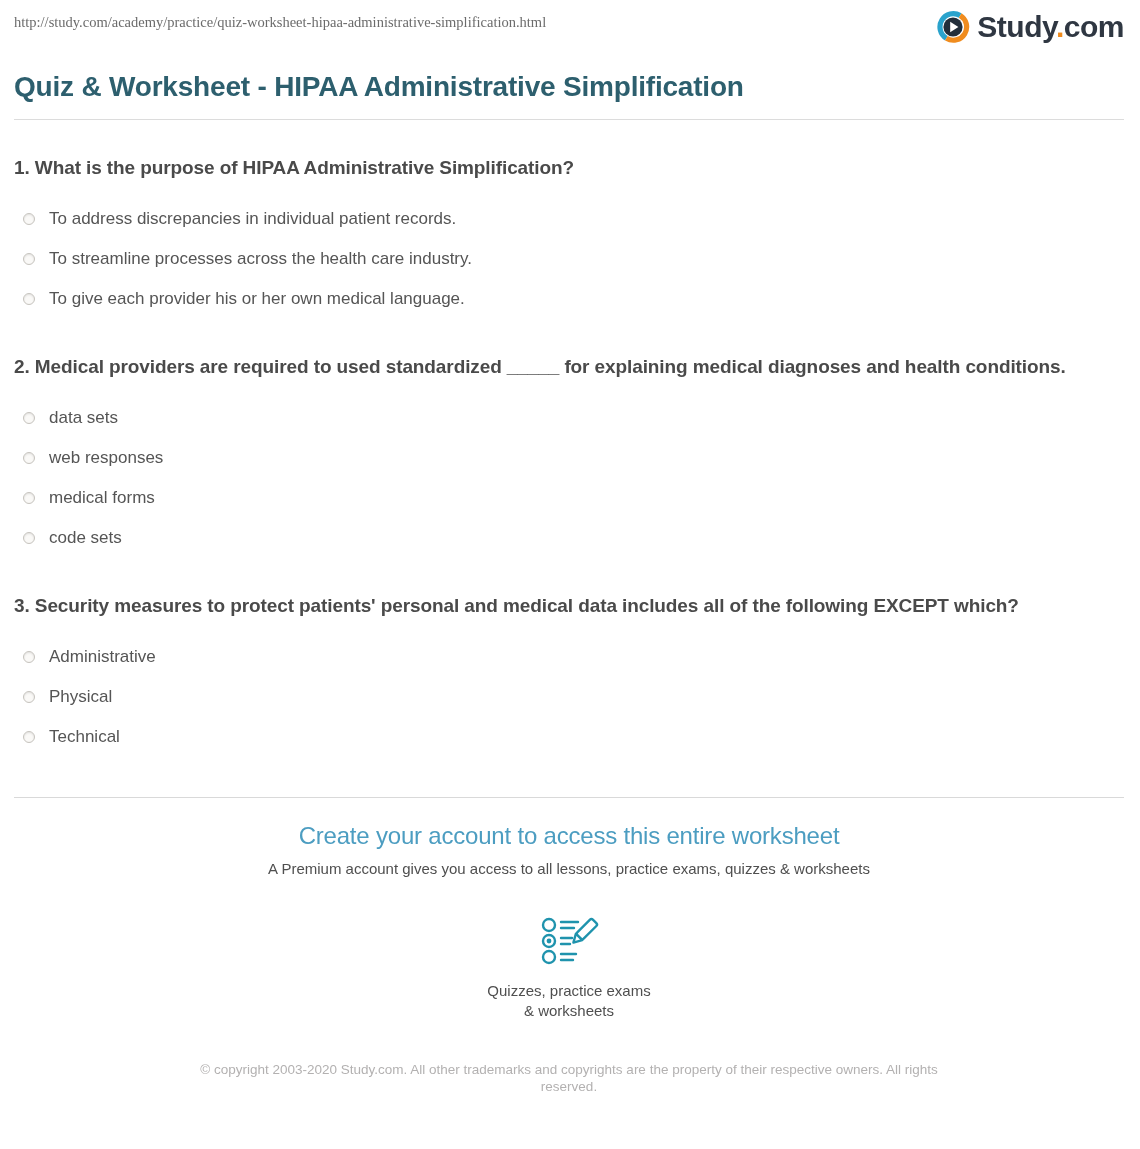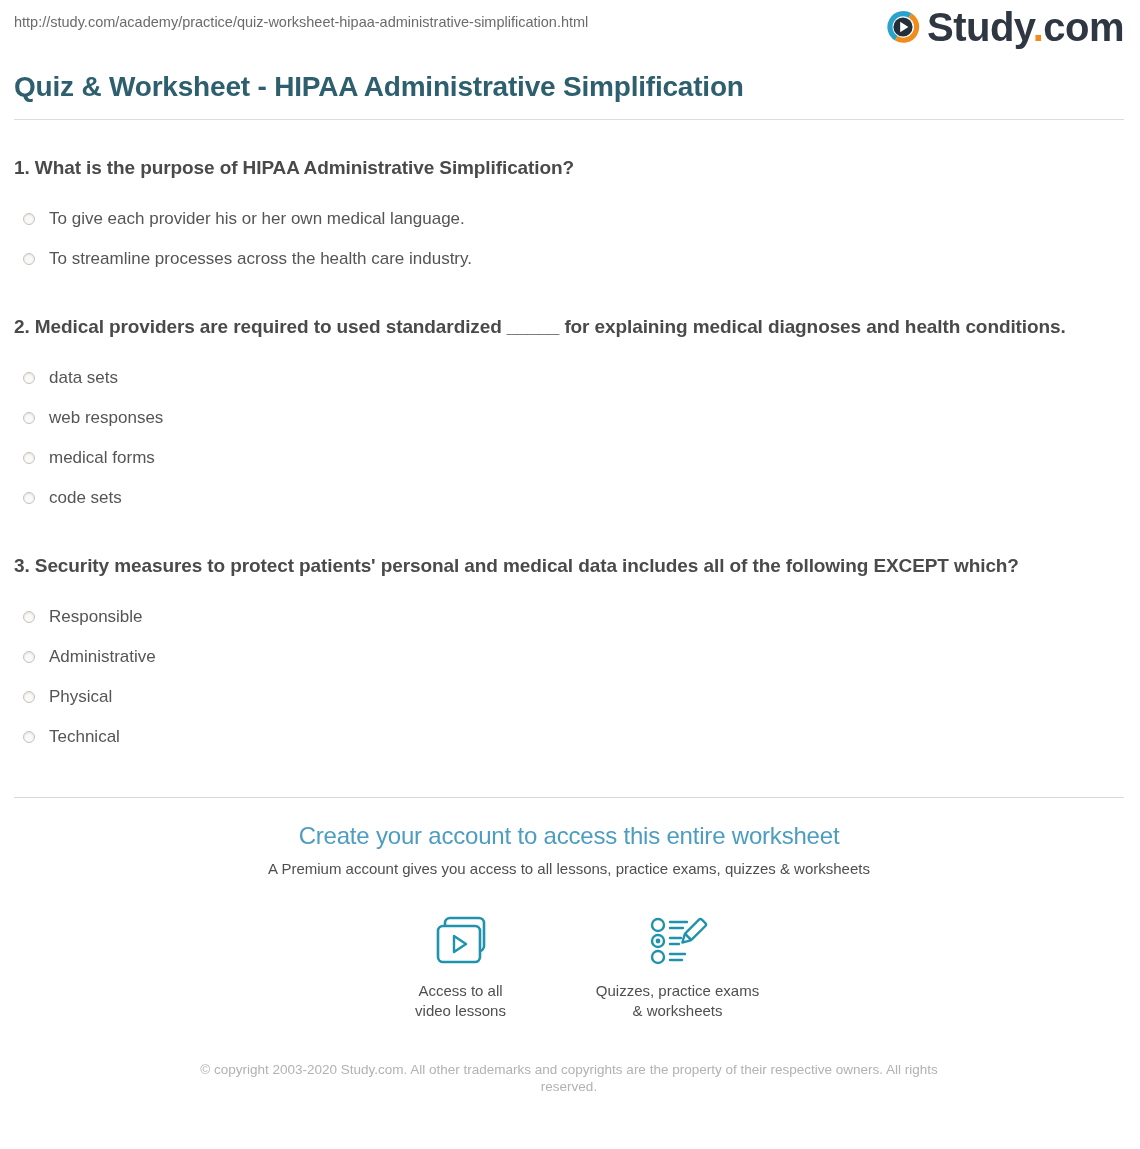--- a/index.html
+++ b/index.html
@@ -6,23 +6,23 @@
   html,body { background:#ffffff; }
   body {
     width:1140px; height:1149px;
     font-family:"Liberation Sans","DejaVu Sans",sans-serif;
     color:#555; overflow:hidden;
   }
   .header {
     display:flex; justify-content:space-between; align-items:flex-start;
     padding:10px 16px 0 14px;
   }
-  .url { color:#6b6b6b; font-size:14.5px; padding-top:4px; }
+  .url { color:#6b6b6b; font-size:14.5px; padding-top:4px;font-family:Liberation Serif, serif; }
   .logo { display:flex; align-items:center; gap:7px; }
-  .logo-text { font-size:40px; font-weight:bold; color:#2f3742; letter-spacing:-0.5px; line-height:34px; }
+  .logo-text { font-size:30px; font-weight:bold; color:#2f3742; letter-spacing:-0.5px; line-height:34px; }
   .logo-dot { color:#f08c1e; }
   .content { padding:0 16px 0 14px; }
   h1.page-title {
     margin-top:27px; font-size:28px; font-weight:bold; color:#2d5f6e;
     letter-spacing:-0.2px;
   }
   .title-divider { border:none; border-top:1px solid #dcdcdc; margin-top:16px; }
   .question { margin-top:34px; }
   .question-text {
     font-size:19px; font-weight:bold; color:#4a4a4a; line-height:28px;
@@ -77,25 +77,29 @@
 
 <div class="content">
   <h1 class="page-title">Quiz &amp; Worksheet - HIPAA Administrative Simplification</h1>
   <hr class="title-divider">
 
   <div class="question">
     <div class="question-text">1. What is the purpose of HIPAA Administrative Simplification?</div>
     <div class="options">
       <div class="option-row">
         <span class="radio"></span>
-        <span class="option-label">To give each provider his or her own medical language.</span>
+        <span class="option-label">To address discrepancies in individual patient records.</span>
       </div>
       <div class="option-row">
         <span class="radio"></span>
         <span class="option-label">To streamline processes across the health care industry.</span>
+      </div>
+      <div class="option-row">
+        <span class="radio"></span>
+        <span class="option-label">To give each provider his or her own medical language.</span>
       </div>
     </div>
   </div>
 
   <div class="question q-gap">
     <div class="question-text">2. Medical providers are required to used standardized _____ for explaining medical diagnoses and health conditions.</div>
     <div class="options">
       <div class="option-row">
         <span class="radio"></span>
         <span class="option-label">data sets</span>
@@ -113,57 +117,40 @@
         <span class="option-label">code sets</span>
       </div>
     </div>
   </div>
 
   <div class="question q-gap">
     <div class="question-text">3. Security measures to protect patients' personal and medical data includes all of the following EXCEPT which?</div>
     <div class="options">
       <div class="option-row">
         <span class="radio"></span>
-        <span class="option-label">Responsible</span>
-      </div>
-      <div class="option-row">
-        <span class="radio"></span>
         <span class="option-label">Administrative</span>
       </div>
       <div class="option-row">
         <span class="radio"></span>
         <span class="option-label">Physical</span>
       </div>
       <div class="option-row">
         <span class="radio"></span>
         <span class="option-label">Technical</span>
       </div>
     </div>
   </div>
 
   <hr class="section-divider">
 
   <div class="account">
     <div class="account-heading">Create your account to access this entire worksheet</div>
     <div class="account-sub">A Premium account gives you access to all lessons, practice exams, quizzes &amp; worksheets</div>
 
     <div class="benefits">
-      <div class="benefit">
-        <div class="benefit-icon">
-          <svg width="58" height="52" viewBox="0 0 58 52">
-            <rect x="13" y="3" width="39" height="33" rx="5" fill="none" stroke="#1f93ad" stroke-width="2.6"></rect>
-            <rect x="6" y="11" width="42" height="36" rx="5" fill="#ffffff" stroke="#1f93ad" stroke-width="2.6"></rect>
-            <path d="M 22 21 L 34 29 L 22 37 Z" fill="none" stroke="#1f93ad" stroke-width="2.4" stroke-linejoin="round"></path>
-          </svg>
-        </div>
-        <div class="benefit-label">
-          <span style="display:block">Access to all</span>
-          <span style="display:block">video lessons</span>
-        </div>
-      </div>
 
       <div class="benefit">
         <div class="benefit-icon">
           <svg width="62" height="54" viewBox="0 0 62 54">
             <circle cx="11" cy="11" r="6" fill="none" stroke="#1f93ad" stroke-width="2.4"></circle>
             <circle cx="11" cy="27" r="6" fill="none" stroke="#1f93ad" stroke-width="2.4"></circle>
             <circle cx="11" cy="27" r="2.4" fill="#1f93ad"></circle>
             <circle cx="11" cy="43" r="6" fill="none" stroke="#1f93ad" stroke-width="2.4"></circle>
             <line x1="23" y1="8" x2="40" y2="8" stroke="#1f93ad" stroke-width="2.4" stroke-linecap="round"></line>
             <line x1="23" y1="14" x2="36" y2="14" stroke="#1f93ad" stroke-width="2.4" stroke-linecap="round"></line>

